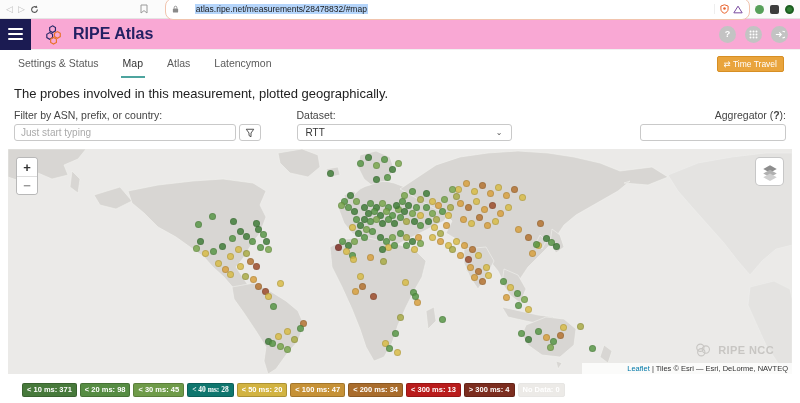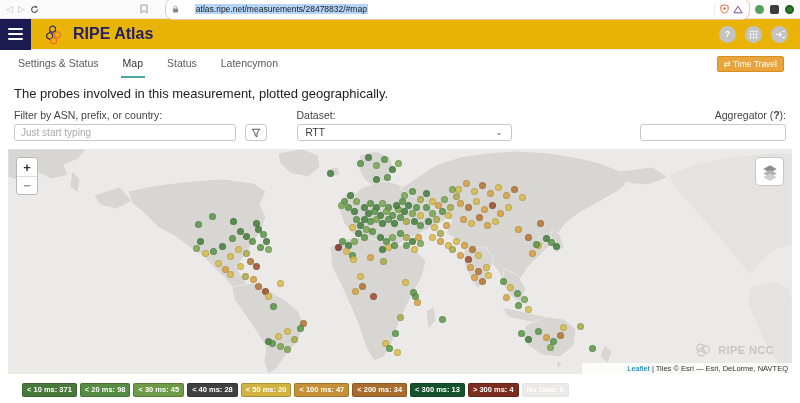--- a/index.html
+++ b/index.html
@@ -14,38 +14,38 @@
   .nav-ic{color:#bfbfbf;font-size:9px;line-height:1;}
   .svg-ic{display:flex;align-items:center;}
   .url-pill{width:600px;height:22px;border:1px solid #f1c4ae;border-radius:8px;background:#fff;display:flex;align-items:center;padding:0 6px;gap:16px;margin-left:12px;}
   .url-text{font-size:8.5px;color:#1b1b1b;background:#b5d5fb;padding:0 1px;white-space:nowrap;}
   .url-right{margin-left:auto;display:flex;align-items:center;gap:4px;border-left:1px solid #eee;padding-left:5px;}
   .ext-icons{margin-left:auto;display:flex;align-items:center;gap:6px;}
   .ext-dot{width:9px;height:9px;border-radius:50%;background:#57a05a;}
   .ext-puzzle{width:9px;height:9px;border-radius:2px;background:#3c3c3c;}
   .ext-circle{width:9px;height:9px;border-radius:50%;background:#2e7d32;border:2px solid #1b5e20;}
   
-  .app-header{height:31px;background:#eab308;display:flex;align-items:center;border-bottom:1px solid #f1f1f1;}
+  .app-header{height:31px;background:#f9a8d4;display:flex;align-items:center;border-bottom:1px solid #f1f1f1;}
   .hamburger{width:31px;height:31px;background:#1b1b52;display:flex;flex-direction:column;justify-content:center;align-items:center;gap:3px;cursor:pointer;}
   .hamburger span{display:block;width:15px;height:2px;background:#fff;border-radius:1px;}
   .brand-logo{margin-left:11px;}
   .brand-name{font-size:16px;font-weight:bold;color:#232063;margin-left:6px;}
   .header-actions{margin-left:auto;margin-right:12px;display:flex;gap:9px;}
   .action-circle{width:17px;height:17px;border-radius:50%;background:#c3c3c3;color:#fff;font-size:9px;font-weight:bold;display:flex;align-items:center;justify-content:center;cursor:pointer;}
   
   .tabbar{height:28px;display:flex;align-items:stretch;padding:0 16px;gap:20px;background:#fff;font-size:10.5px;color:#5b5b5b;}
   .tab{display:flex;align-items:center;border-bottom:2px solid transparent;cursor:pointer;padding:0 2px;}
   .tab.active{color:#333;border-bottom-color:#4da49e;}
   .time-travel{align-self:center;margin-left:auto;background:#e9a43c;border:1px solid #d78f24;color:#fff;font-size:8.5px;padding:2px 6px;border-radius:2px;cursor:pointer;white-space:nowrap;}
   
   .description{font-size:13px;color:#222;margin:8px 14px 8px 14px;}
   .filter-row{display:flex;padding:0 14px;align-items:flex-end;}
   .fgroup{display:flex;flex-direction:column;}
   .fgroup label{font-size:10.5px;color:#444;margin-bottom:3px;}
-  .fline{display:flex;gap:3px;justify-content:space-between;}
+  .fline{display:flex;gap:3px;}
   .tbox{height:17px;border:1px solid #c9c9c9;border-radius:3px;font-size:10px;color:#444;padding:0 6px;background:#fff;outline:none;font-family:"Liberation Sans",sans-serif;}
   .tbox::placeholder{color:#aaa;}
   .filter-btn{width:22px;height:17px;border:1px solid #c9c9c9;border-radius:3px;background:#fff;display:flex;align-items:center;justify-content:center;cursor:pointer;}
   .select-box{width:215px;height:17px;border:1px solid #c9c9c9;border-radius:3px;background:#fff;font-size:10px;color:#333;display:flex;align-items:center;padding:0 8px;cursor:pointer;}
   .select-box .chev{margin-left:auto;color:#555;font-size:8px;}
   
   .map{position:relative;margin:8px 8px 0 8px;height:225px;background:#ebeae8;overflow:hidden;}
   .map svg.world{position:absolute;left:0;top:0;}
   .dots-layer{position:absolute;inset:0;z-index:3;}
   .probe-dot{position:absolute;width:7px;height:7px;border-radius:50%;opacity:.83;border:1px solid rgba(0,0,0,.15);}
@@ -145,21 +145,21 @@
           <path d="M1,5 H7 M5,2.5 L7.5,5 L5,7.5" fill="none" stroke="#fff" stroke-width="1.3"></path>
           <path d="M9,1 a4.5,4 0 0 1 0,8" fill="none" stroke="#fff" stroke-width="1.3"></path>
         </svg>
     </span>
   </div>
 </header>
 
 <nav class="tabbar">
   <span class="tab">Settings &amp; Status</span>
   <span class="tab active">Map</span>
-  <span class="tab">Status</span>
+  <span class="tab">Atlas</span>
   <span class="tab">Latencymon</span>
   <button class="time-travel"><span>⇄</span> <span>Time Travel</span></button>
 </nav>
 
 <p class="description">The probes involved in this measurement, plotted geographically.</p>
 
 <div class="filter-row">
   <div class="fgroup" style="width:254px;">
     <label>Filter by ASN, prefix, or country:</label>
     <div class="fline">
@@ -465,20 +465,20 @@
     <span class="wm-text">RIPE NCC</span>
   </div>
 
   <div class="attribution"><span class="lflt">Leaflet</span><span> | Tiles © Esri — Esri, DeLorme, NAVTEQ</span></div>
 </div>
 
 <div class="legend">
     <span class="legend-badge" style="background: rgb(71, 121, 59);">&lt; 10 ms: 371</span>
     <span class="legend-badge" style="background: rgb(86, 140, 67);">&lt; 20 ms: 98</span>
     <span class="legend-badge" style="background: rgb(111, 155, 73);">&lt; 30 ms: 45</span>
-    <span class="legend-badge" style="background: #404040;">&lt; 40 ms: 28</span>
+    <span class="legend-badge" style="background: #0f766e; font-family: Liberation Serif, serif;">&lt; 40 ms: 28</span>
     <span class="legend-badge" style="background: rgb(210, 179, 65);">&lt; 50 ms: 20</span>
     <span class="legend-badge" style="background: rgb(198, 145, 54);">&lt; 100 ms: 47</span>
     <span class="legend-badge" style="background: rgb(169, 108, 44);">&lt; 200 ms: 34</span>
-    <span class="legend-badge" style="background: #14532d;">&lt; 300 ms: 13</span>
+    <span class="legend-badge" style="background: #b91c1c;">&lt; 300 ms: 13</span>
     <span class="legend-badge" style="background: rgb(124, 45, 31);">&gt; 300 ms: 4</span>
     <span class="legend-badge muted" style="background: rgb(236, 234, 231);">No Data: 0</span>
   </div>
 
 </body></html>

